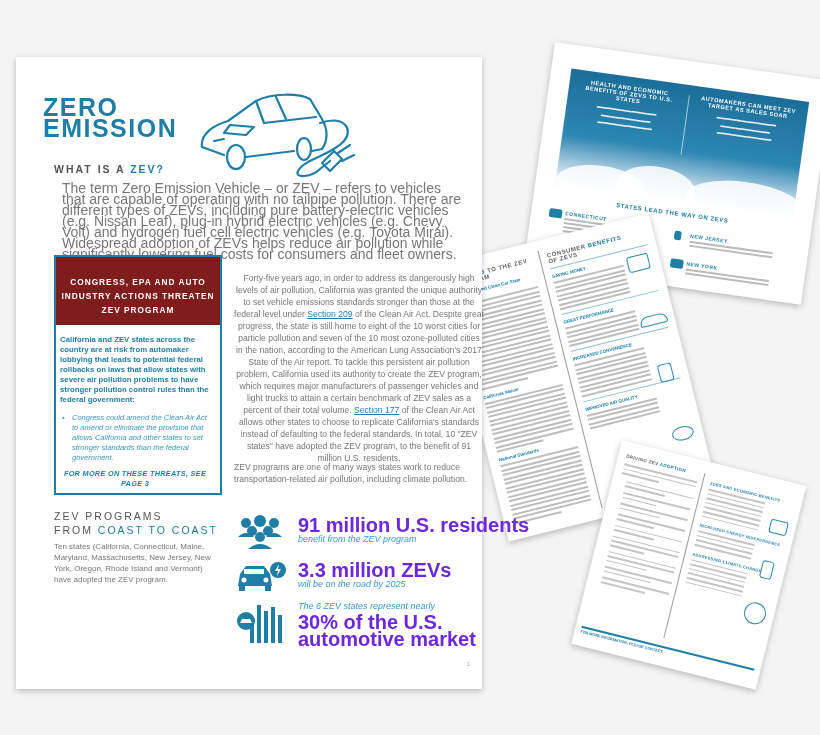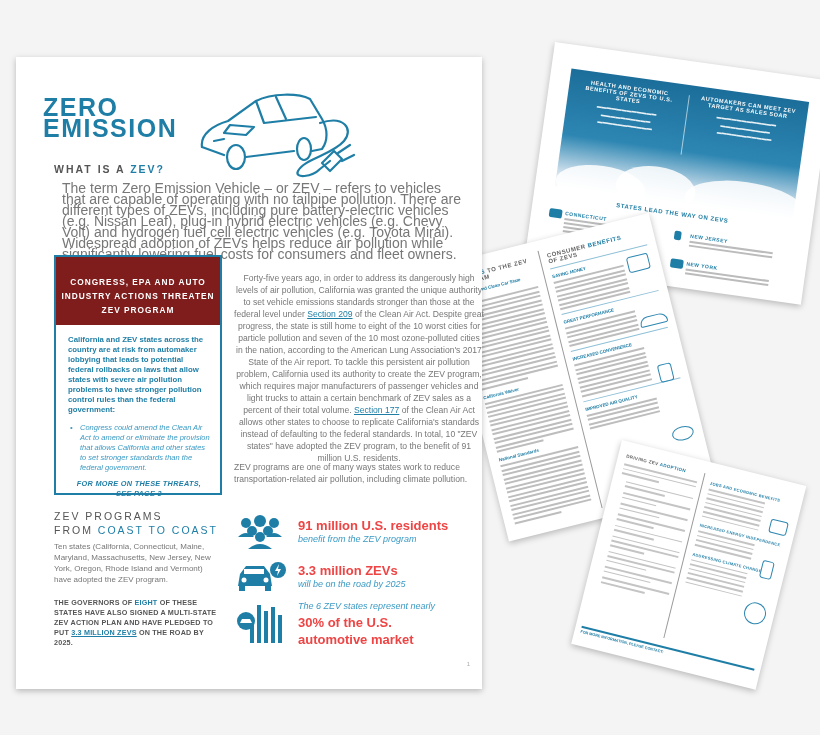--- a/index.html
+++ b/index.html
@@ -53,41 +53,41 @@
   #page-main { left: 16px; top: 57px; width: 466px; height: 632px; }
   .title-block { position: absolute; left: 27px; top: 40px; }
   .title-block div { font-size: 25px; font-weight: bold; color: #1f7ea6; letter-spacing: 1.5px; line-height: 21px; }
   .car-illus { position: absolute; left: 178px; top: 32px; width: 170px; height: 90px; }
 
   .h-what { position: absolute; left: 38px; top: 106px; font-size: 10.5px; font-weight: bold; color: #555; letter-spacing: 2px; }
   .p-what { position: absolute; left: 46px; top: 126px; width: 405px; font-size: 14px; line-height: 11px; color: #777; }
 
   .threat-box { position: absolute; left: 38px; top: 198px; width: 168px; height: 240px; border: 2px solid #1f7ea6; }
   .threat-head { background: #7f1d1d; color: #fff; text-align: center; font-size: 8.3px; font-weight: bold; letter-spacing: 1px; line-height: 14px; padding: 18px 4px 8px; }
-  .threat-body { padding: 10px 10px 0 12px; }
+  .threat-body { padding: 10px 10px 0 4px; }
   .threat-lead { font-size: 7.8px; font-weight: bold; color: #1f7ea6; line-height: 10px; }
   .threat-list { list-style: none; margin-top: 8px; }
   .threat-list li { font-size: 7.5px; font-style: italic; color: #3a9ac4; line-height: 10px; padding-left: 12px; position: relative; margin-bottom: 6px; }
   .threat-list li::before { content: "•"; position: absolute; left: 2px; }
   .threat-more { text-align: center; font-size: 7.3px; font-weight: bold; font-style: italic; color: #1f7ea6; line-height: 10px; letter-spacing: 0.3px; }
 
   .h-prog { position: absolute; left: 218px; top: 198px; font-size: 10.5px; font-weight: bold; color: #555; letter-spacing: 2px; }
   .p-prog { position: absolute; left: 218px; top: 215px; width: 250px; font-size: 8.6px; line-height: 12px; color: #777; text-align: center; }
   .p-prog a, .coast-bold a { color: #1f7ea6; text-decoration: underline; }
   .p-prog2 { position: absolute; left: 218px; top: 404px; width: 245px; font-size: 8.6px; line-height: 12px; color: #777; }
 
   .h-coast { position: absolute; left: 38px; top: 452px; font-size: 10.5px; font-weight: normal; color: #555; letter-spacing: 2px; line-height: 14px; }
   .p-coast { position: absolute; left: 38px; top: 484px; width: 165px; font-size: 8px; line-height: 11px; color: #777; }
   .coast-bold { position: absolute; left: 38px; top: 541px; width: 170px; font-size: 7.2px; font-weight: bold; color: #555; line-height: 10px; letter-spacing: 0.2px; }
   .coast-bold .teal { color: #1f7ea6; }
 
   .stat { position: absolute; left: 220px; }
   .stat .icon { position: absolute; left: 0; top: 0; }
   .stat .txt { position: absolute; left: 62px; white-space: nowrap; }
-  .stat .big { font-size: 13px; font-weight: bold; color: #ef4444; line-height: 17px; }
+  .stat .big { font-size: 20px; font-weight: bold; color: #6d28d9; line-height: 17px; }
   .stat .small { font-size: 9px; font-style: italic; color: #3a9ac4; line-height: 11px; }
 
   .page-num { position: absolute; right: 12px; bottom: 22px; font-size: 6px; color: #aaa; }
 </style>
 </head>
 <body>
 
 <div class="page" id="page-back-top">
   <div class="banner">
     <div class="col" style="left:8px">
@@ -356,23 +356,20 @@
   <p class="p-prog">
     <span>Forty-five years ago, in order to address its dangerously high levels of air pollution, California was granted the unique authority to set vehicle emissions standards stronger than those at the federal level under </span><a>Section 209</a><span> of the Clean Air Act. Despite great progress, the state is still home to eight of the 10 worst cities for particle pollution and seven of the 10 most ozone-polluted cities in the nation, according to the American Lung Association's 2017 State of the Air report. To tackle this persistent air pollution problem, California used its authority to create the ZEV program, which requires major manufacturers of passenger vehicles and light trucks to attain a certain benchmark of ZEV sales as a percent of their total volume. </span><a>Section 177</a><span> of the Clean Air Act allows other states to choose to replicate California's standards instead of defaulting to the federal standards. In total, 10 "ZEV states" have adopted the ZEV program, to the benefit of 91 million U.S. residents.</span>
   </p>
   <p class="p-prog2">ZEV programs are one of many ways states work to reduce transportation-related air pollution, including climate pollution.</p>
 
   <div class="h-coast">
     <div>ZEV PROGRAMS</div>
     <div><span>FROM </span><span class="teal">COAST TO COAST</span></div>
   </div>
   <p class="p-coast">Ten states (California, Connecticut, Maine, Maryland, Massachusetts, New Jersey, New York, Oregon, Rhode Island and Vermont) have adopted the ZEV program.</p>
-  <p class="coast-bold">
-    <span>THE GOVERNORS OF </span><span class="teal">EIGHT</span><span> OF THESE STATES HAVE ALSO SIGNED A MULTI-STATE ZEV ACTION PLAN AND HAVE PLEDGED TO PUT </span><a>3.3 MILLION ZEVS</a><span> ON THE ROAD BY 2025.</span>
-  </p>
 
   <div class="stat" style="top:458px">
     <svg class="icon" width="48" height="36" viewBox="0 0 48 36" fill="#1f7ea6">
       <circle cx="10" cy="8" r="5"></circle>
         <circle cx="24" cy="6" r="6"></circle>
         <circle cx="38" cy="8" r="5"></circle>
       <circle cx="16" cy="16" r="5"></circle>
         <circle cx="32" cy="16" r="5"></circle>
         <circle cx="24" cy="22" r="5"></circle>
       <path d="M2 22 Q10 14 18 22 Z"></path>

